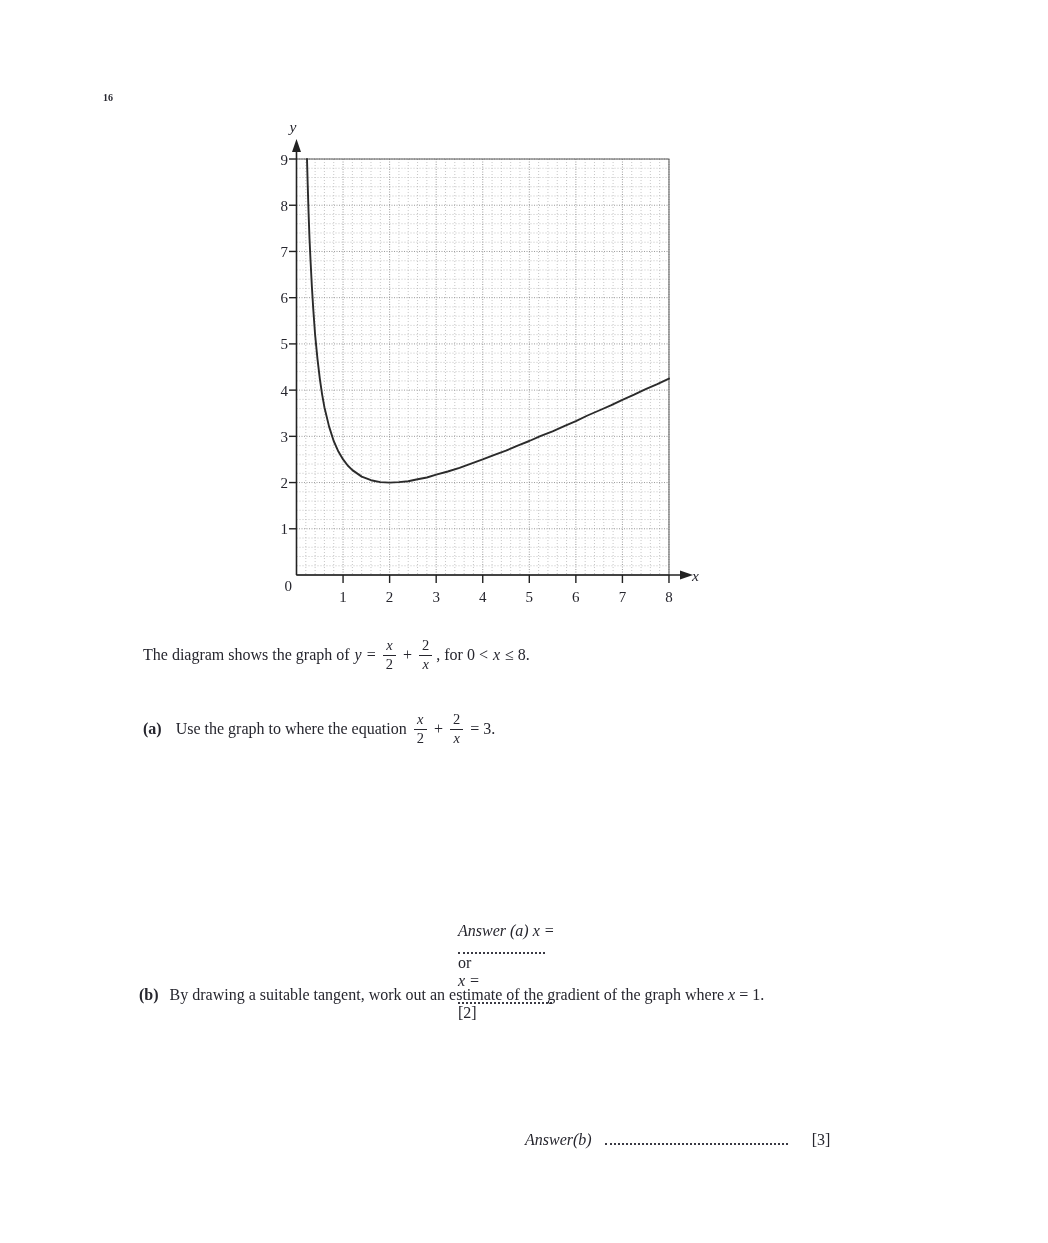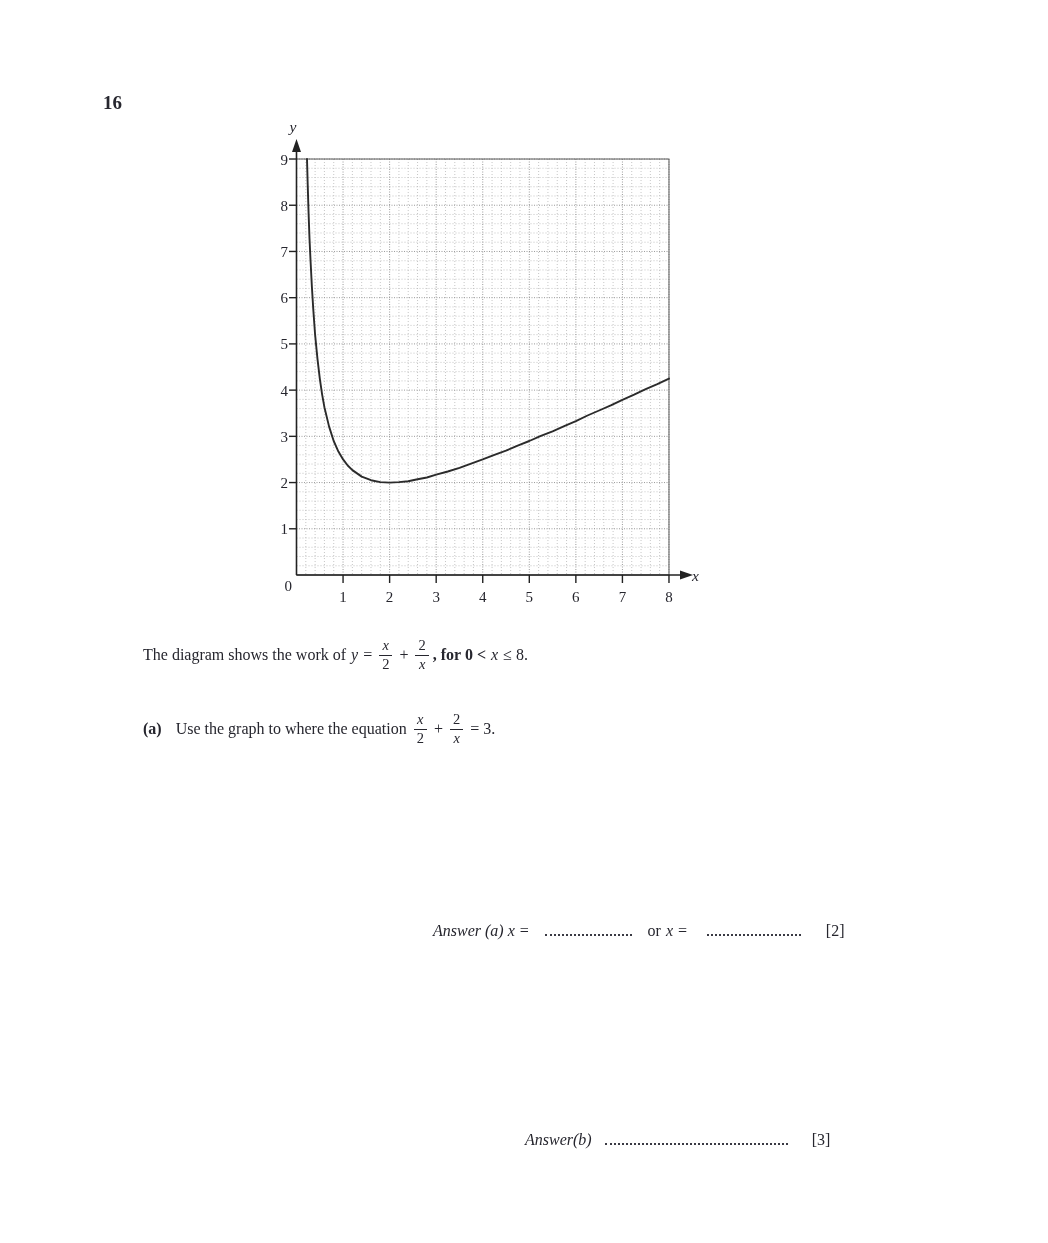--- a/index.html
+++ b/index.html
@@ -9,21 +9,21 @@
     height: 1243px;
     background: #ffffff;
     font-family: "Liberation Serif", serif;
     color: #26262e;
     overflow: hidden;
   }
   .abs { position: absolute; }
   #page-number {
     left: 103px; top: 92px;
     font-weight: bold;
-    font-size: 19px;
+    font-size: 10px;
   }
   #graph-wrap { left: 255px; top: 110px; width: 460px; height: 505px; }
   .mathline {
     display: flex;
     align-items: center;
     gap: 5px;
     font-size: 16px;
     white-space: nowrap;
   }
   #intro-line { left: 143px; top: 633px; height: 44px; }
@@ -40,21 +40,21 @@
   }
   .frac .num { padding: 0 3px 1px; }
   .frac .bar { align-self: stretch; height: 0; border-top: 1.3px solid #26262e; }
   .frac .den { padding: 1px 3px 0; }
   .answer-line {
     display: flex;
     align-items: baseline;
     font-size: 16px;
     white-space: nowrap;
   }
-  #answer-a-line { left: 433px; top: 922px; }
+  #answer-a-line { left: 433px; top: 922px; flex-direction: column; }
   #answer-b-line { left: 525px; top: 1131px; }
   .blank {
     display: inline-block;
     height: 12px;
     border-bottom: 2.2px dotted #3a3a44;
   }
   #answer-a-blank1 { width: 87px; margin-left: 15px; }
   #answer-a-blank2 { width: 94px; margin-left: 19px; }
   #answer-a-or { margin-left: 16px; }
   #answer-a-marks { margin-left: 25px; }
@@ -202,35 +202,35 @@
         <text x="367.42" y="492" text-anchor="middle" font-size="15" font-family="&quot;Liberation Serif&quot;, serif" fill="#26262e">7</text>
         <text x="413.98" y="492" text-anchor="middle" font-size="15" font-family="&quot;Liberation Serif&quot;, serif" fill="#26262e">8</text>
         <text x="37" y="481" text-anchor="end" font-size="15" font-family="&quot;Liberation Serif&quot;, serif" fill="#26262e">0</text>
         <text x="38" y="22" text-anchor="middle" font-size="15.5" font-family="&quot;Liberation Serif&quot;, serif" fill="#26262e" font-style="italic">y</text>
         <text x="437" y="471" text-anchor="start" font-size="15.5" font-family="&quot;Liberation Serif&quot;, serif" fill="#26262e" font-style="italic">x</text>
         <polyline points="52.0,49.0 52.7,74.4 53.6,103.6 54.5,128.5 55.5,149.8 56.9,177.0 58.3,199.7 60.1,224.7 62.5,249.2 64.8,268.6 67.1,284.3 69.4,297.2 74.1,316.6 78.7,331.0 83.4,341.6 88.1,349.4 92.7,355.5 97.4,360.1 106.7,366.6 116.0,370.2 125.3,372.1 134.6,372.6 143.9,372.1 153.2,371.2 162.6,369.3 171.9,367.5 181.2,364.7 192.8,361.5 204.5,357.8 216.1,353.6 227.7,349.4 239.4,344.8 251.0,340.7 262.7,335.6 274.3,331.0 285.9,325.9 297.6,321.3 309.2,316.2 320.9,311.1 332.5,305.5 344.1,300.5 355.8,295.4 367.4,289.8 379.1,284.7 390.7,279.2 402.3,274.1 414.0,268.6" fill="none" stroke="#2b2b2b" stroke-width="1.9" stroke-linejoin="round" stroke-linecap="round"></polyline>
       </svg>
   </div>
 
   <div id="intro-line" class="abs mathline">
-    <span>The diagram shows the work of</span>
+    <span>The diagram shows the graph of</span>
     <span class="it">y</span>
     <span>=</span>
     <span class="frac">
       <span class="num it">x</span>
       <span class="bar"></span>
       <span class="den">2</span>
     </span>
     <span>+</span>
     <span class="frac">
       <span class="num">2</span>
       <span class="bar"></span>
       <span class="den it">x</span>
     </span>
-    <span style="margin-left:-3px;font-weight:bold;">, for 0 &lt;</span>
+    <span style="margin-left:-3px;">, for 0 &lt;</span>
     <span class="it">x</span>
     <span>≤ 8.</span>
   </div>
 
   <div id="part-a-line" class="abs mathline">
     <span class="q-label">(a)</span>
     <span>Use the graph to where the equation</span>
     <span class="frac">
       <span class="num it">x</span>
       <span class="bar"></span>
@@ -247,20 +247,26 @@
 
   <div id="answer-a-line" class="abs answer-line">
     <span class="it">Answer (a) x =</span>
     <span id="answer-a-blank1" class="blank"></span>
     <span id="answer-a-or">or</span>
     <span class="it" style="margin-left:5px;">x =</span>
     <span id="answer-a-blank2" class="blank"></span>
     <span id="answer-a-marks" class="marks">[2]</span>
   </div>
 
+  <div id="part-b-line" class="abs">
+    <span class="q-label">(b)</span>
+    <span>By drawing a suitable tangent, work out an estimate of the gradient of the graph where</span>
+    <span class="it">x</span>
+    <span>= 1.</span>
+  </div>
 
   <div id="answer-b-line" class="abs answer-line">
     <span class="it">Answer(b)</span>
     <span id="answer-b-blank" class="blank"></span>
     <span id="answer-b-marks" class="marks">[3]</span>
   </div>
 
 </div>
 
 </body></html>

